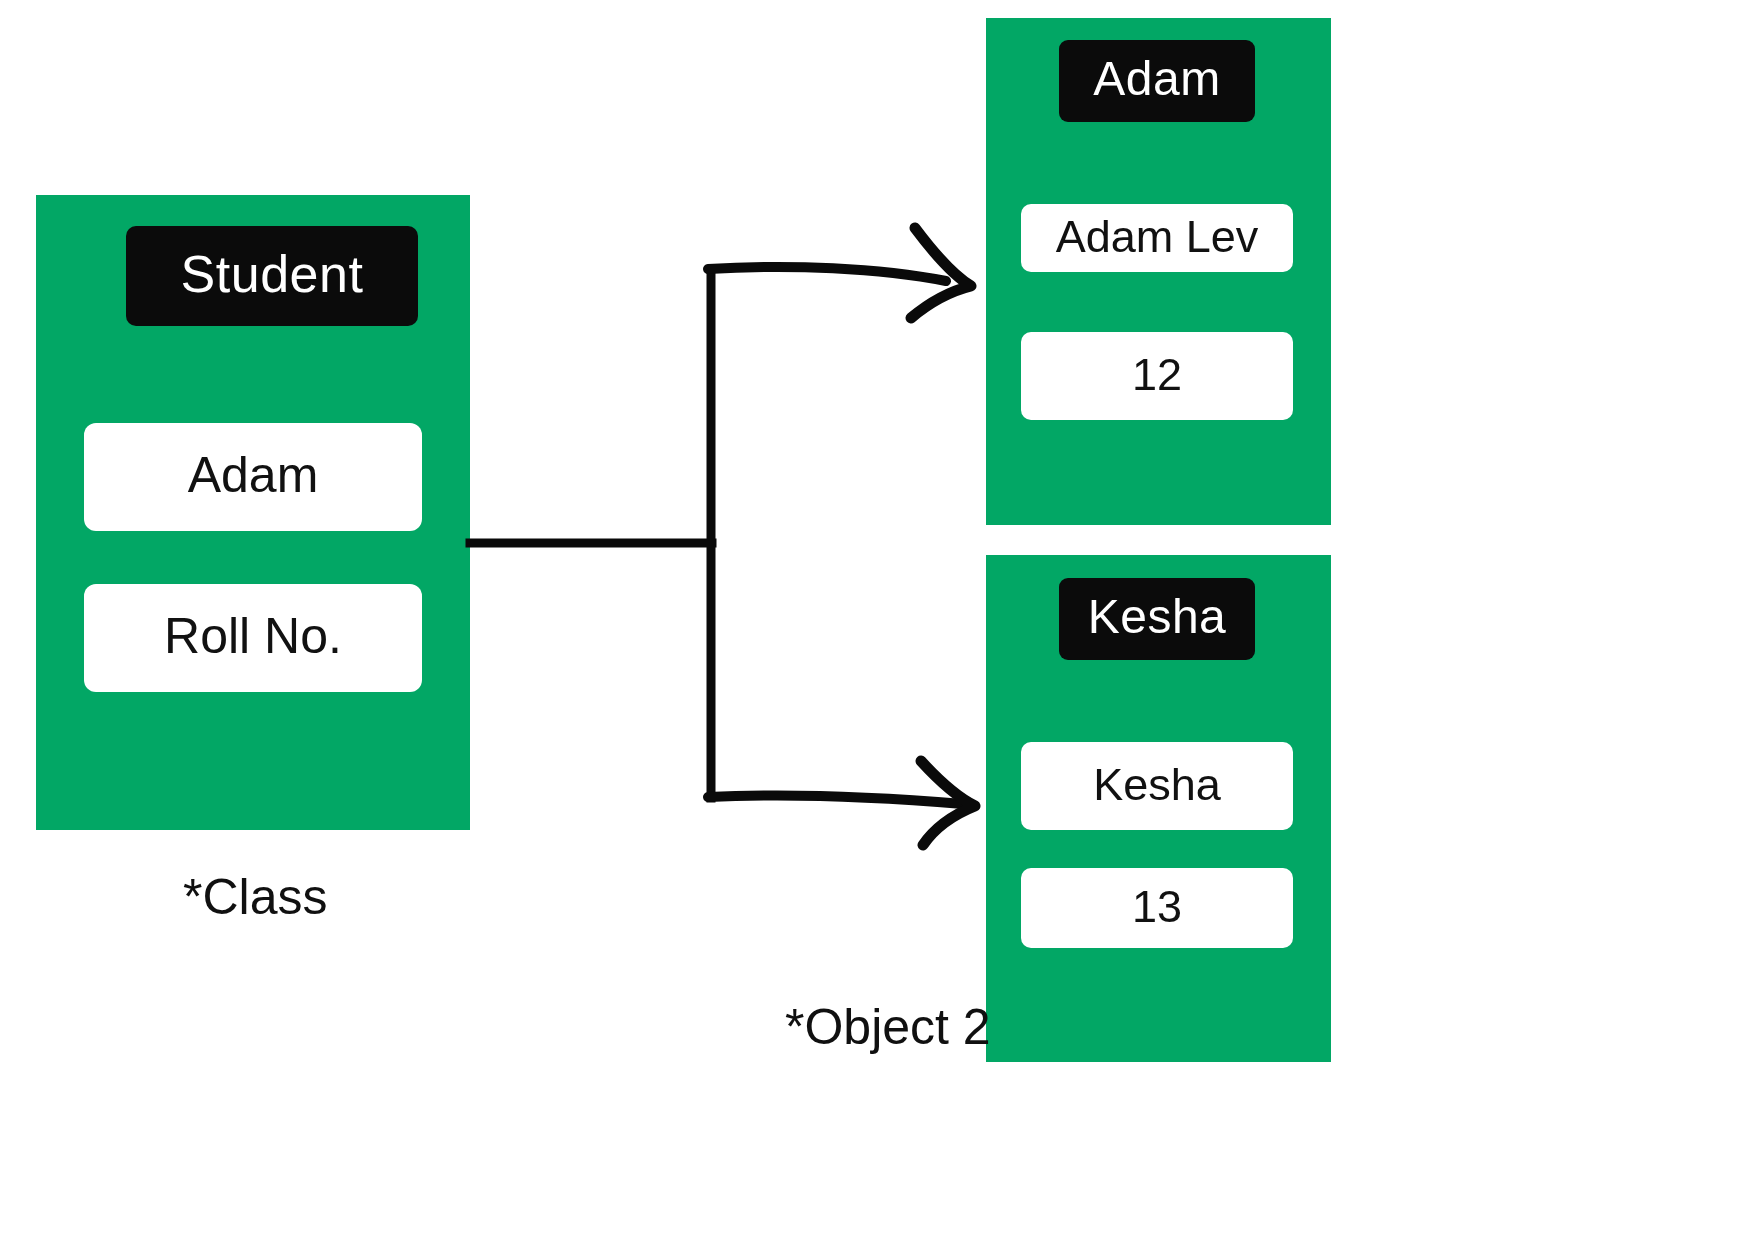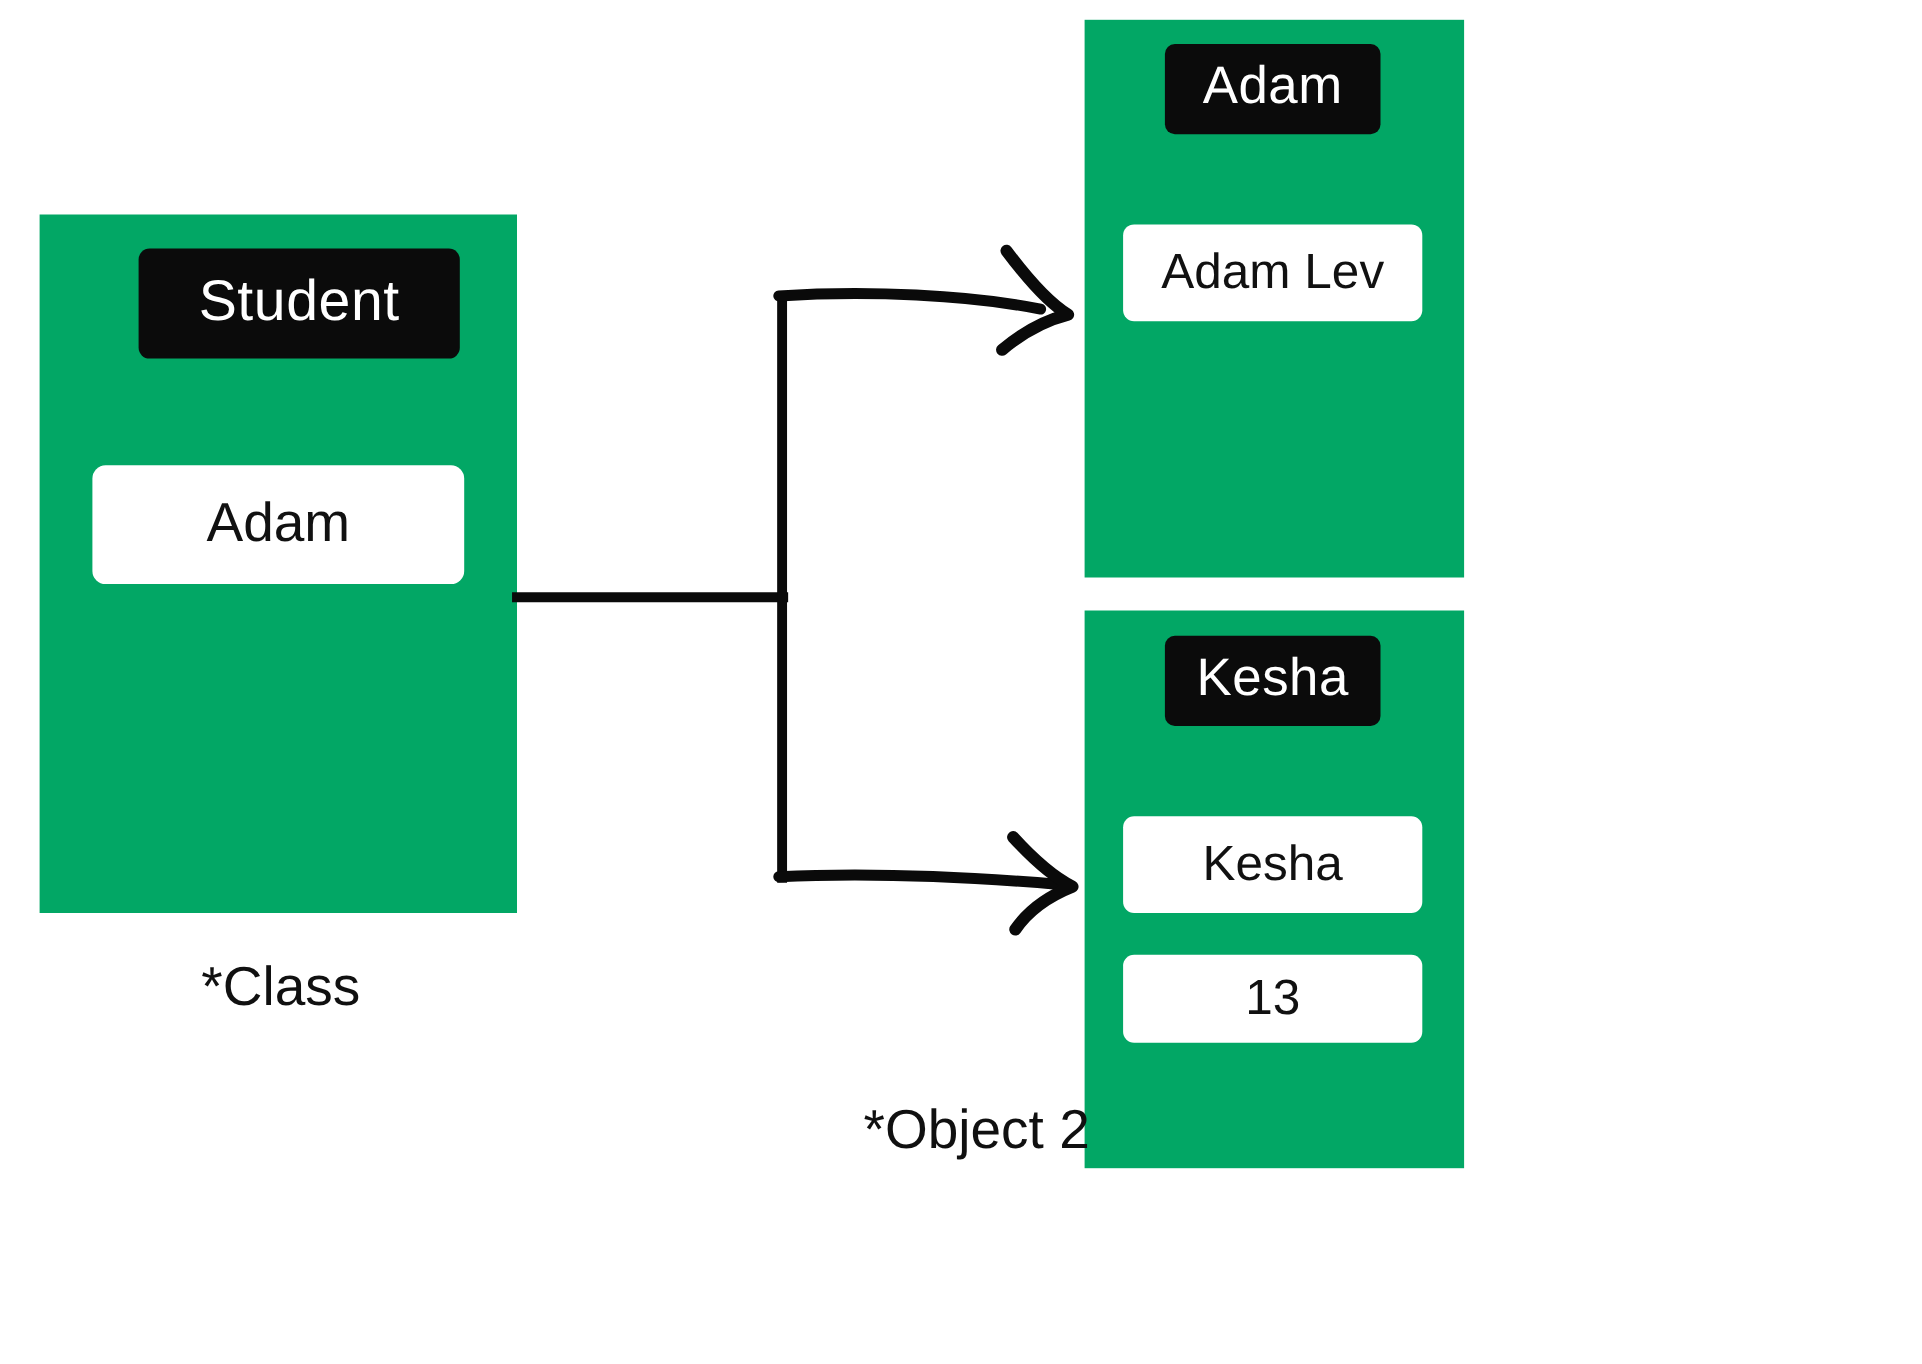--- a/index.html
+++ b/index.html
@@ -97,36 +97,42 @@
   </div>
 
   <div class="title-pill" style="left:126px; top:226px; width:292px; height:100px;">
     <span>Student</span>
   </div>
 
   <div class="field" style="left:84px; top:423px; width:338px; height:108px;">
     <span>Adam</span>
   </div>
 
+  <div class="field" style="left:84px; top:584px; width:338px; height:108px;">
+    <span>Roll No.</span>
+  </div>
 
   <div class="annotation" style="left:170px; top:872px;margin-left:13px;">
     <span>*Class</span>
   </div>
 
   <div class="entity-box" style="left:986px; top:18px; width:345px; height:507px;">
   </div>
 
   <div class="title-pill small" style="left:1059px; top:40px; width:196px; height:82px;">
     <span>Adam</span>
   </div>
 
-  <div class="field small" style="left:1021px; top:204px; width:272px; height:88px;">
+  <div class="field small" style="left:1021px; top:204px; width:272px; height:68px;">
     <span>Adam Lev</span>
   </div>
 
+  <div class="field small" style="left:1021px; top:332px; width:272px; height:88px;">
+    <span>12</span>
+  </div>
 
 
   <div class="entity-box" style="left:986px; top:555px; width:345px; height:507px;">
   </div>
 
   <div class="title-pill small" style="left:1059px; top:578px; width:196px; height:82px;">
     <span>Kesha</span>
   </div>
 
   <div class="field small" style="left:1021px; top:742px; width:272px; height:88px;">

